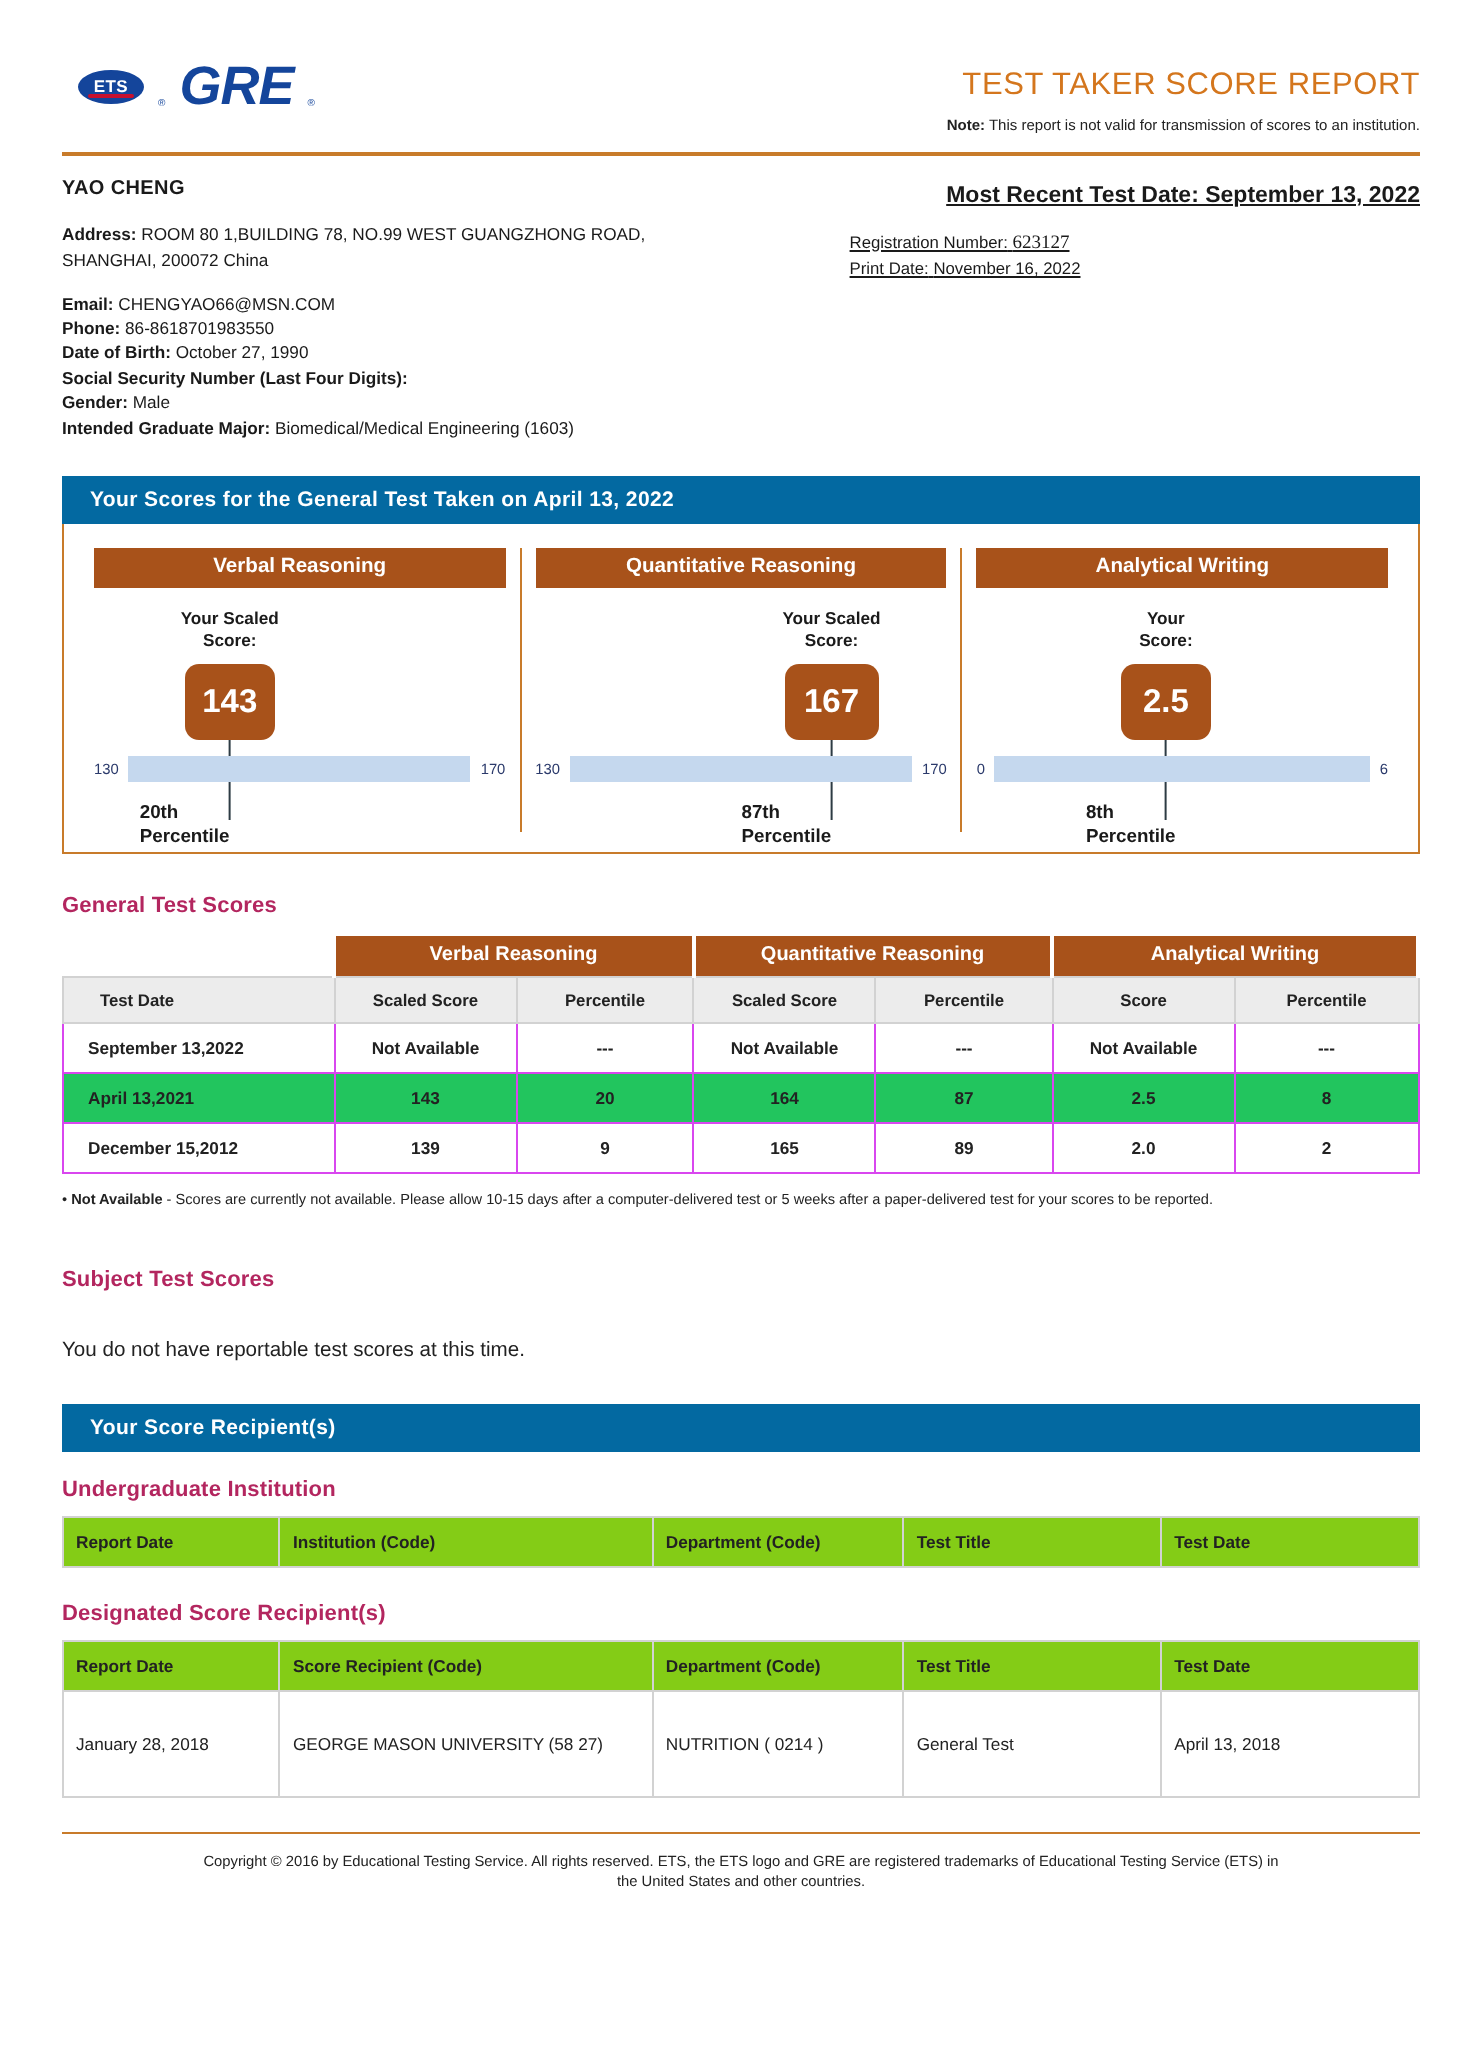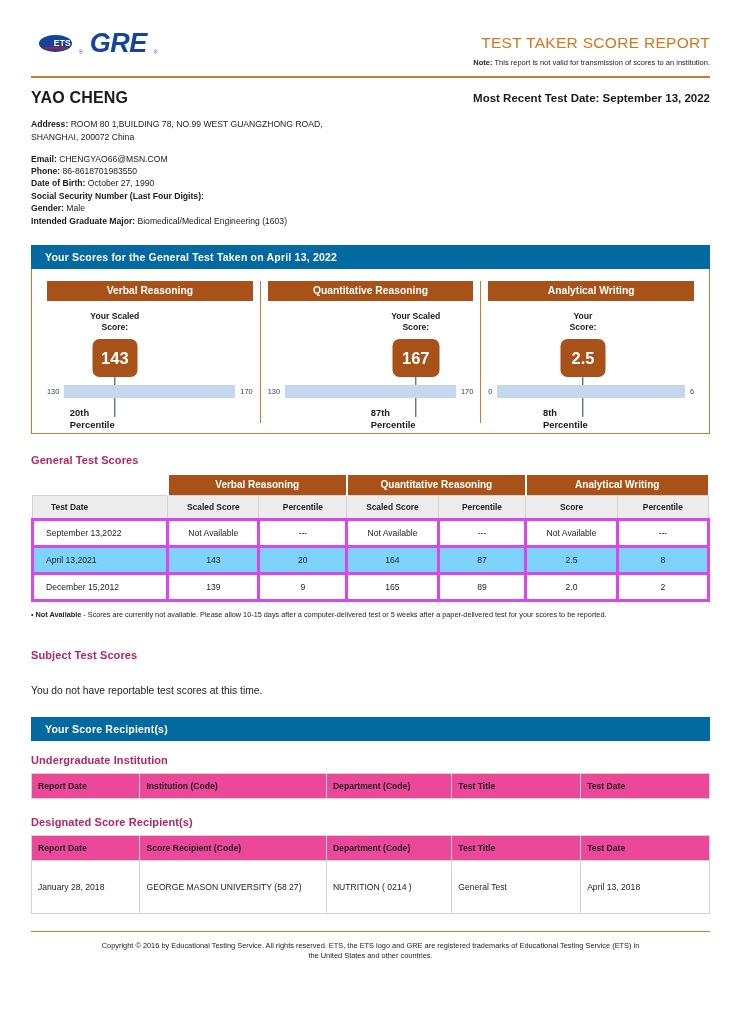--- a/index.html
+++ b/index.html
@@ -12,21 +12,21 @@
     -webkit-font-smoothing: antialiased;
   }
   .page { position: relative; width: 741px; height: 1024px; padding: 0 31px; }
 
   
   .hdr { display: flex; align-items: flex-start; justify-content: space-between; padding-top: 30px; }
   .brand { display: flex; align-items: center; gap: 7px; padding-left: 8px; }
   .ets-oval {
     width: 33px; height: 17px; border-radius: 50%;
     background: #14459b; position: relative;
-    display: flex; align-items: center; justify-content: flex-end;
+    display: flex; align-items: center; justify-content: center;
     border: 1.2px solid #14459b;
   }
   .ets-oval .ets-txt {
     color: #ffffff; font-size: 8.5px; font-weight: 700;
     letter-spacing: .2px; font-family: "Liberation Sans", sans-serif;
     line-height: 1; margin-top: -1px;
   }
   .ets-oval .swoosh {
     position: absolute; left: 4px; right: 4px; bottom: 2.5px; height: 1.6px;
     background: #c8102e; border-radius: 2px;
@@ -40,25 +40,25 @@
   .report-title {
     color: #d4761d; font-size: 15.5px; letter-spacing: .3px; font-weight: 400;
   }
   .report-note { font-size: 7.5px; color: #222; margin-top: 6px; }
   .report-note b { font-weight: 700; }
   .rule-orange { height: 1.6px; background: #c87b2a; margin-top: 9px; }
 
   
   .ident { display: flex; justify-content: space-between; margin-top: 11px; }
   .ident-left { width: 390px; }
-  .person-name { font-size: 16px; font-weight: 700; letter-spacing: .2px; }
+  .person-name { font-size: 10px; font-weight: 700; letter-spacing: .2px; }
   .addr { font-size: 8.6px; line-height: 13px; margin-top: 11px; max-width: 350px; }
   .contact { font-size: 8.6px; line-height: 12.4px; margin-top: 9px; }
   .contact b, .addr b { font-weight: 700; }
-  .ident-right { width: 300px; padding-top: 3px; }
+  .ident-right { width: 300px; padding-top: 3px; text-decoration: underline; }
   .recent-date { font-size: 11.5px; font-weight: 700; text-align: right; }
   .reg-lines { font-size: 8.4px; line-height: 12.5px; margin-top: 11px; padding-left: 10px; }
   .reg-num { font-family: "Liberation Serif", serif; font-size: 9.5px; }
 
   
   .banner {
     background: #0369a1; color: #ffffff;
     font-size: 10.5px; font-weight: 700;
     padding: 6px 0 6px 14px; letter-spacing: .2px;
   }
@@ -127,32 +127,32 @@
     border-left: 2px solid #ffffff; border-right: 2px solid #ffffff;
   }
   .hist-grp-head td.blank { background: #ffffff; border: none; }
   .hist-sub-head td {
     background: #ececec; color: #222; font-size: 8.4px; font-weight: 700;
     padding: 6px 4px; text-align: center; border: 1px solid #d2d2d2;
   }
   .hist-sub-head td.lft { text-align: left; padding-left: 18px; }
   .hist-body td {
     font-size: 8.6px; text-align: center; padding: 7px 4px;
-    border: 3px solid #d946ef; color: #222;
+    border: 1px solid #d946ef; color: #222; font-weight: bold;
   }
   .hist-body td.lft { text-align: left; padding-left: 12px; }
-  .hist-body tr.alt td { background: #7dd3fc; }
+  .hist-body tr.alt td { background: #22c55e; }
 
   .note-small { font-size: 7.3px; line-height: 10.5px; margin-top: 8px; color: #222; }
   .note-small b { font-weight: 700; }
 
   .plain-line { font-size: 10.3px; color: #222; }
 
   .rcp-head td {
-    background: #ec4899; font-size: 8.6px; font-weight: 700;
+    background: #84cc16; font-size: 8.6px; font-weight: 700;
     padding: 7px 6px; border: 1px solid #d2d2d2; text-align: left; color: #222;
   }
   .rcp-body td {
     font-size: 8.6px; padding: 20px 6px; border: 1px solid #d2d2d2;
     vertical-align: middle; color: #222; line-height: 12px;
   }
   .rcp-body tr.shade td { background: #efefef; }
 
   .foot-rule { height: 1.4px; background: #c87b2a; }
   .footer-txt {
@@ -195,20 +195,26 @@
         <b>Email:</b><span> CHENGYAO66@MSN.COM</span><br>
         <b>Phone:</b><span> 86-8618701983550</span><br>
         <b>Date of Birth:</b><span> October 27, 1990</span><br>
         <b>Social Security Number (Last Four Digits):</b><span></span><br>
         <b>Gender:</b><span> Male</span><br>
         <b>Intended Graduate Major:</b><span> Biomedical/Medical Engineering (1603)</span>
       </div>
     </div>
     <div class="ident-right">
       <div class="recent-date">Most Recent Test Date: September 13, 2022</div>
+      <div class="reg-lines">
+        <span>Registration Number:</span>
+        <span class="reg-num">623127</span><br>
+        <span>Print Date:</span>
+        <span>November 16, 2022</span>
+      </div>
     </div>
   </div>
 
   <div style="margin-top:18px">
     <div class="banner">Your Scores for the General Test Taken on April 13, 2022</div>
     <div class="scores-wrap">
 
       <div class="score-col pos-verbal">
         <div class="sc-head">Verbal Reasoning</div>
         <div class="sc-body">

